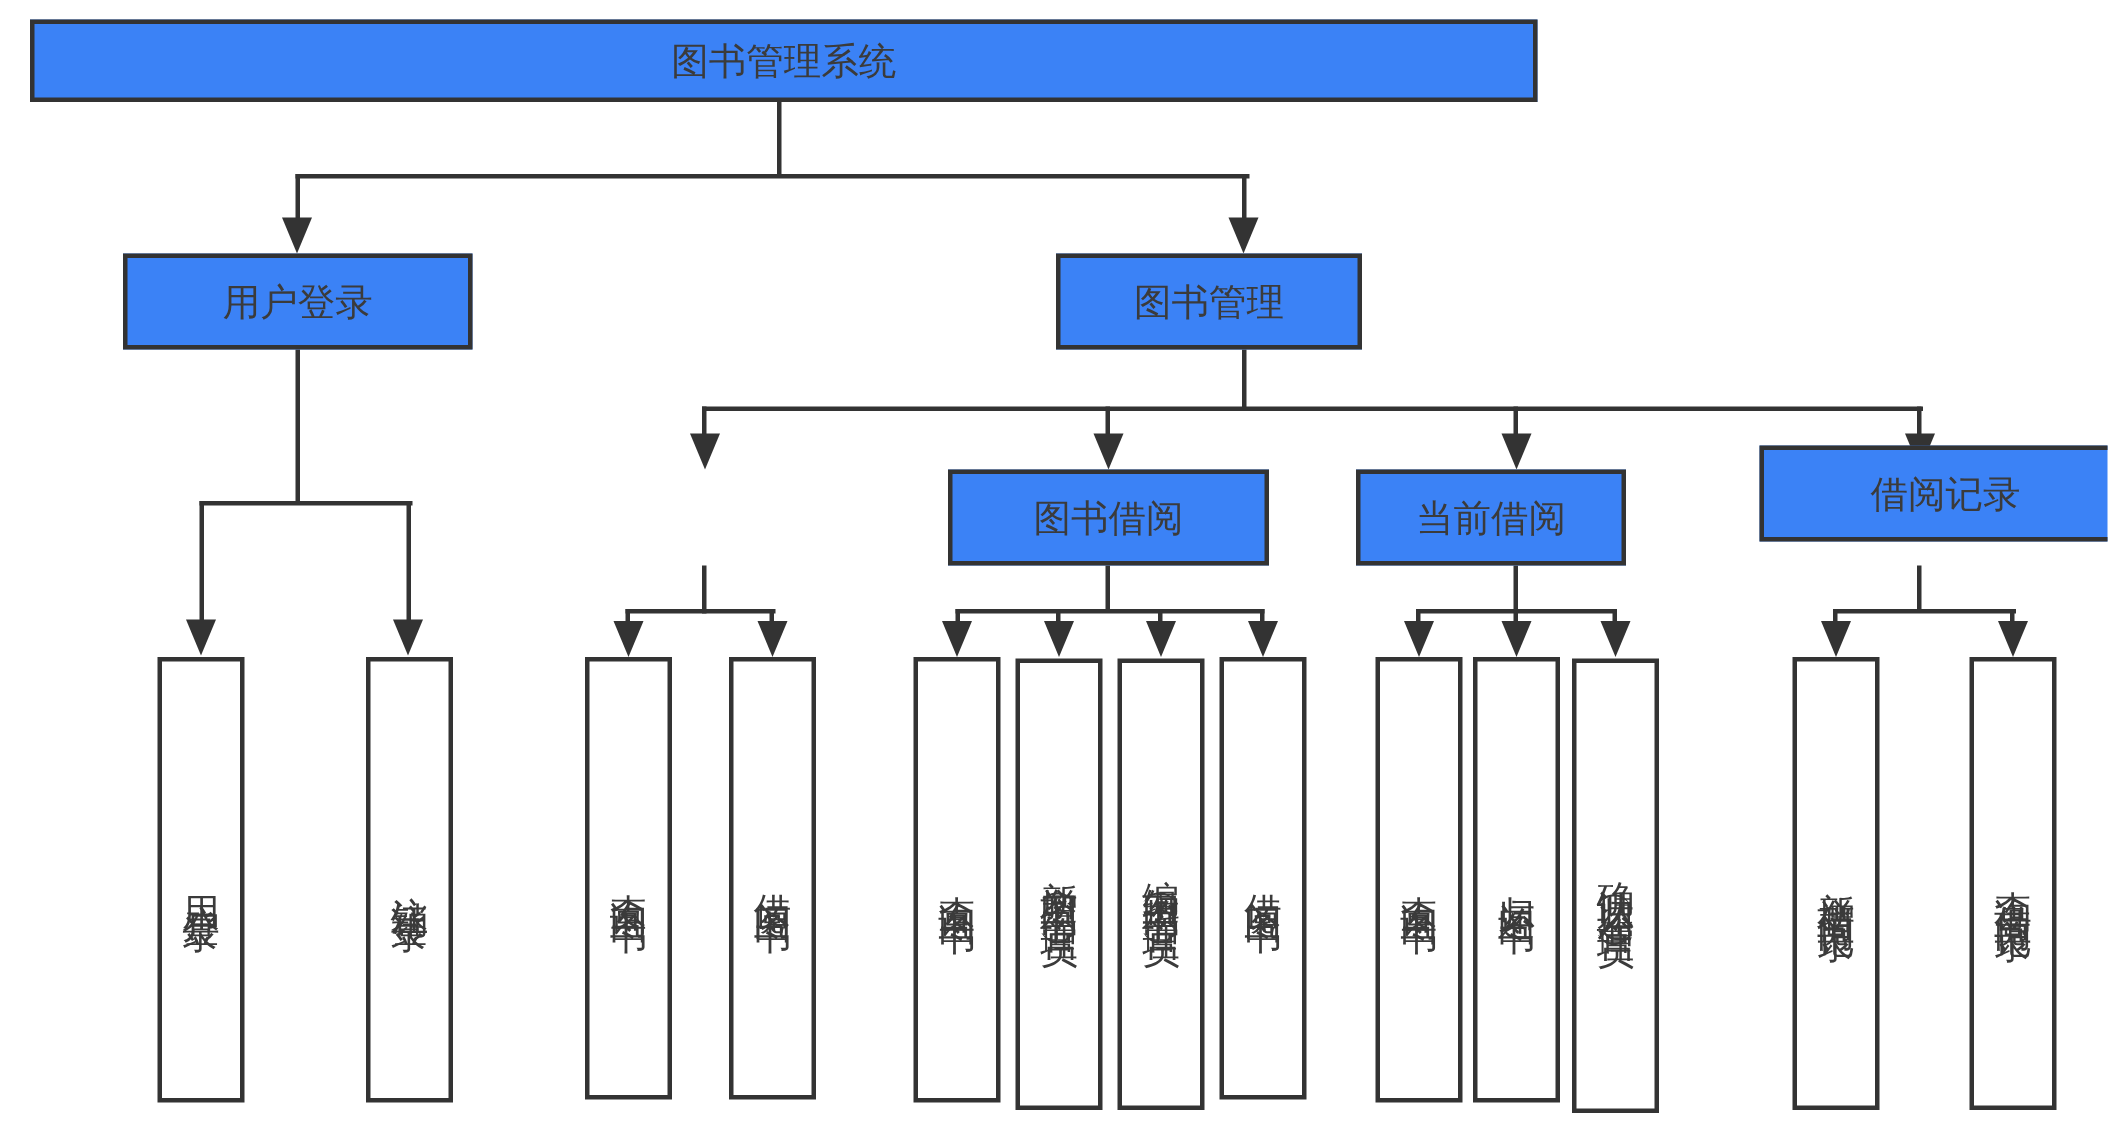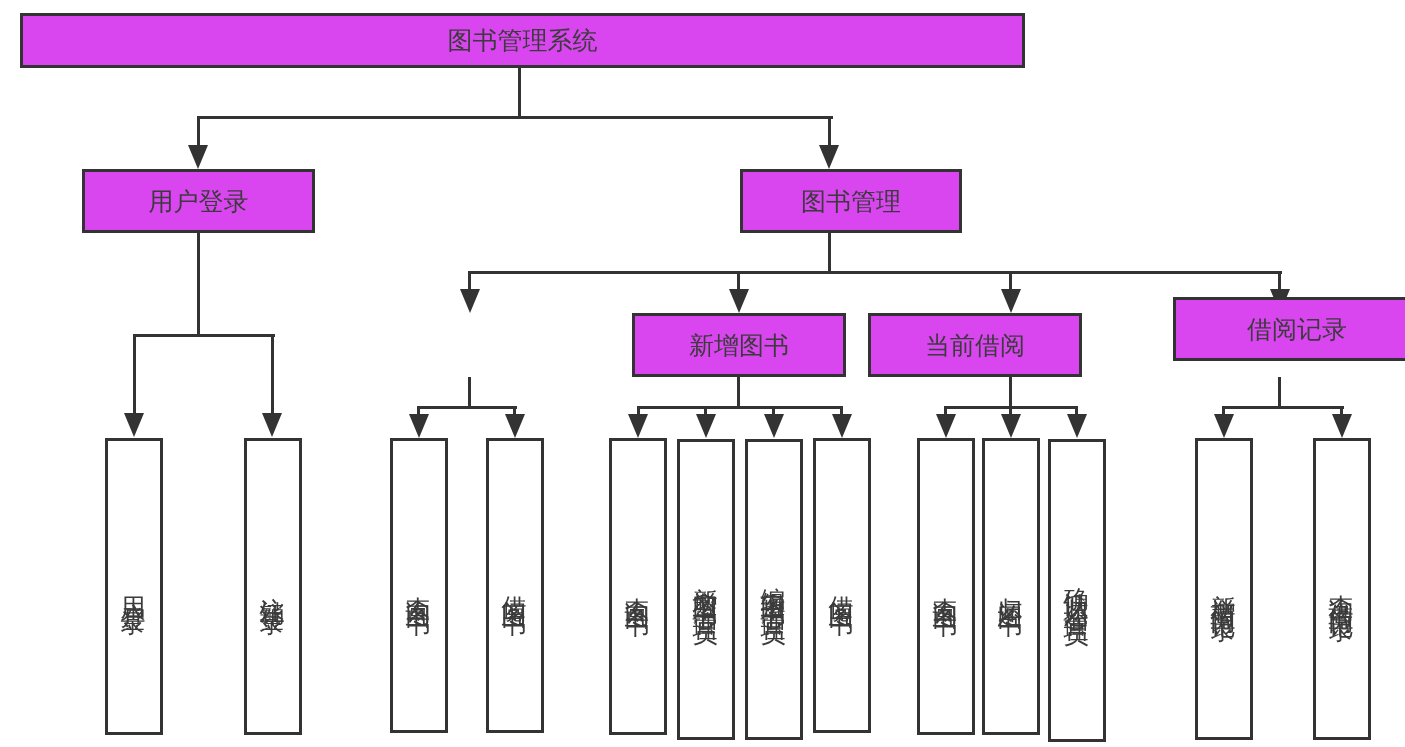--- a/index.html
+++ b/index.html
@@ -18,21 +18,21 @@
     position:relative;
     width:1405px;
     height:747px;
     background:var(--background);
     overflow:hidden;
   }
   .hbox{
     position:absolute;
     box-sizing:border-box;
     border:3px solid var(--line);
-    background:#d946ef;
+    background:#3b82f6;
     display:flex;
     align-items:center;
     justify-content:center;
     font-size:25px;
     color:var(--text);
     white-space:nowrap;
     z-index:2;
   }
   .vbox{
     position:absolute;
@@ -90,42 +90,42 @@
   <div class="hbox" style="left:20px;top:13px;width:1005px;height:55px">图书管理系统</div>
 
   <div class="vline" style="left:518px;top:68px;height:50px"></div>
   <div class="hline" style="left:197px;top:116px;width:636px"></div>
   <div class="vline" style="left:197px;top:116px;height:32px"></div>
   <div class="arrow" style="left:188px;top:145px"></div>
   <div class="vline" style="left:828px;top:116px;height:32px"></div>
   <div class="arrow" style="left:819px;top:145px"></div>
 
   <div class="hbox" style="left:82px;top:169px;width:233px;height:64px">用户登录</div>
-  <div class="hbox" style="left:740px;top:169px;width:222px;height:64px">图书管理</div>
+  <div class="hbox" style="left:704px;top:169px;width:204px;height:64px">图书管理</div>
 
   <div class="vline" style="left:197px;top:233px;height:103px"></div>
   <div class="hline" style="left:133px;top:334px;width:142px"></div>
   <div class="vline" style="left:133px;top:334px;height:82px"></div>
   <div class="arrow" style="left:124px;top:413px"></div>
   <div class="vline" style="left:271px;top:334px;height:82px"></div>
   <div class="arrow" style="left:262px;top:413px"></div>
 
   <div class="vline" style="left:828px;top:233px;height:41px"></div>
   <div class="hline" style="left:468px;top:271px;width:814px"></div>
   <div class="vline" style="left:468px;top:271px;height:20px"></div>
   <div class="arrow" style="left:460px;top:289px"></div>
   <div class="vline" style="left:737px;top:271px;height:20px"></div>
   <div class="arrow" style="left:729px;top:289px"></div>
   <div class="vline" style="left:1009px;top:271px;height:20px"></div>
   <div class="arrow" style="left:1001px;top:289px"></div>
   <div class="vline" style="left:1278px;top:271px;height:20px"></div>
   <div class="arrow" style="left:1270px;top:289px"></div>
 
-  <div class="hbox" style="left:632px;top:313px;width:214px;height:64px">新增图书</div>
-  <div class="hbox" style="left:868px;top:313px;width:214px;height:64px">当前借阅</div>
+  <div class="hbox" style="left:632px;top:313px;width:214px;height:64px">图书借阅</div>
+  <div class="hbox" style="left:904px;top:313px;width:180px;height:64px">当前借阅</div>
   <div class="hbox" style="left:1173px;top:297px;width:248px;height:64px">借阅记录</div>
 
   <div class="vline" style="left:468px;top:377px;height:32px"></div>
   <div class="hline" style="left:417px;top:406px;width:100px"></div>
   <div class="vline" style="left:417px;top:406px;height:12px"></div>
   <div class="arrow" style="left:409px;top:414px"></div>
   <div class="vline" style="left:513px;top:406px;height:12px"></div>
   <div class="arrow" style="left:505px;top:414px"></div>
 
   <div class="vline" style="left:737px;top:377px;height:31px"></div>

